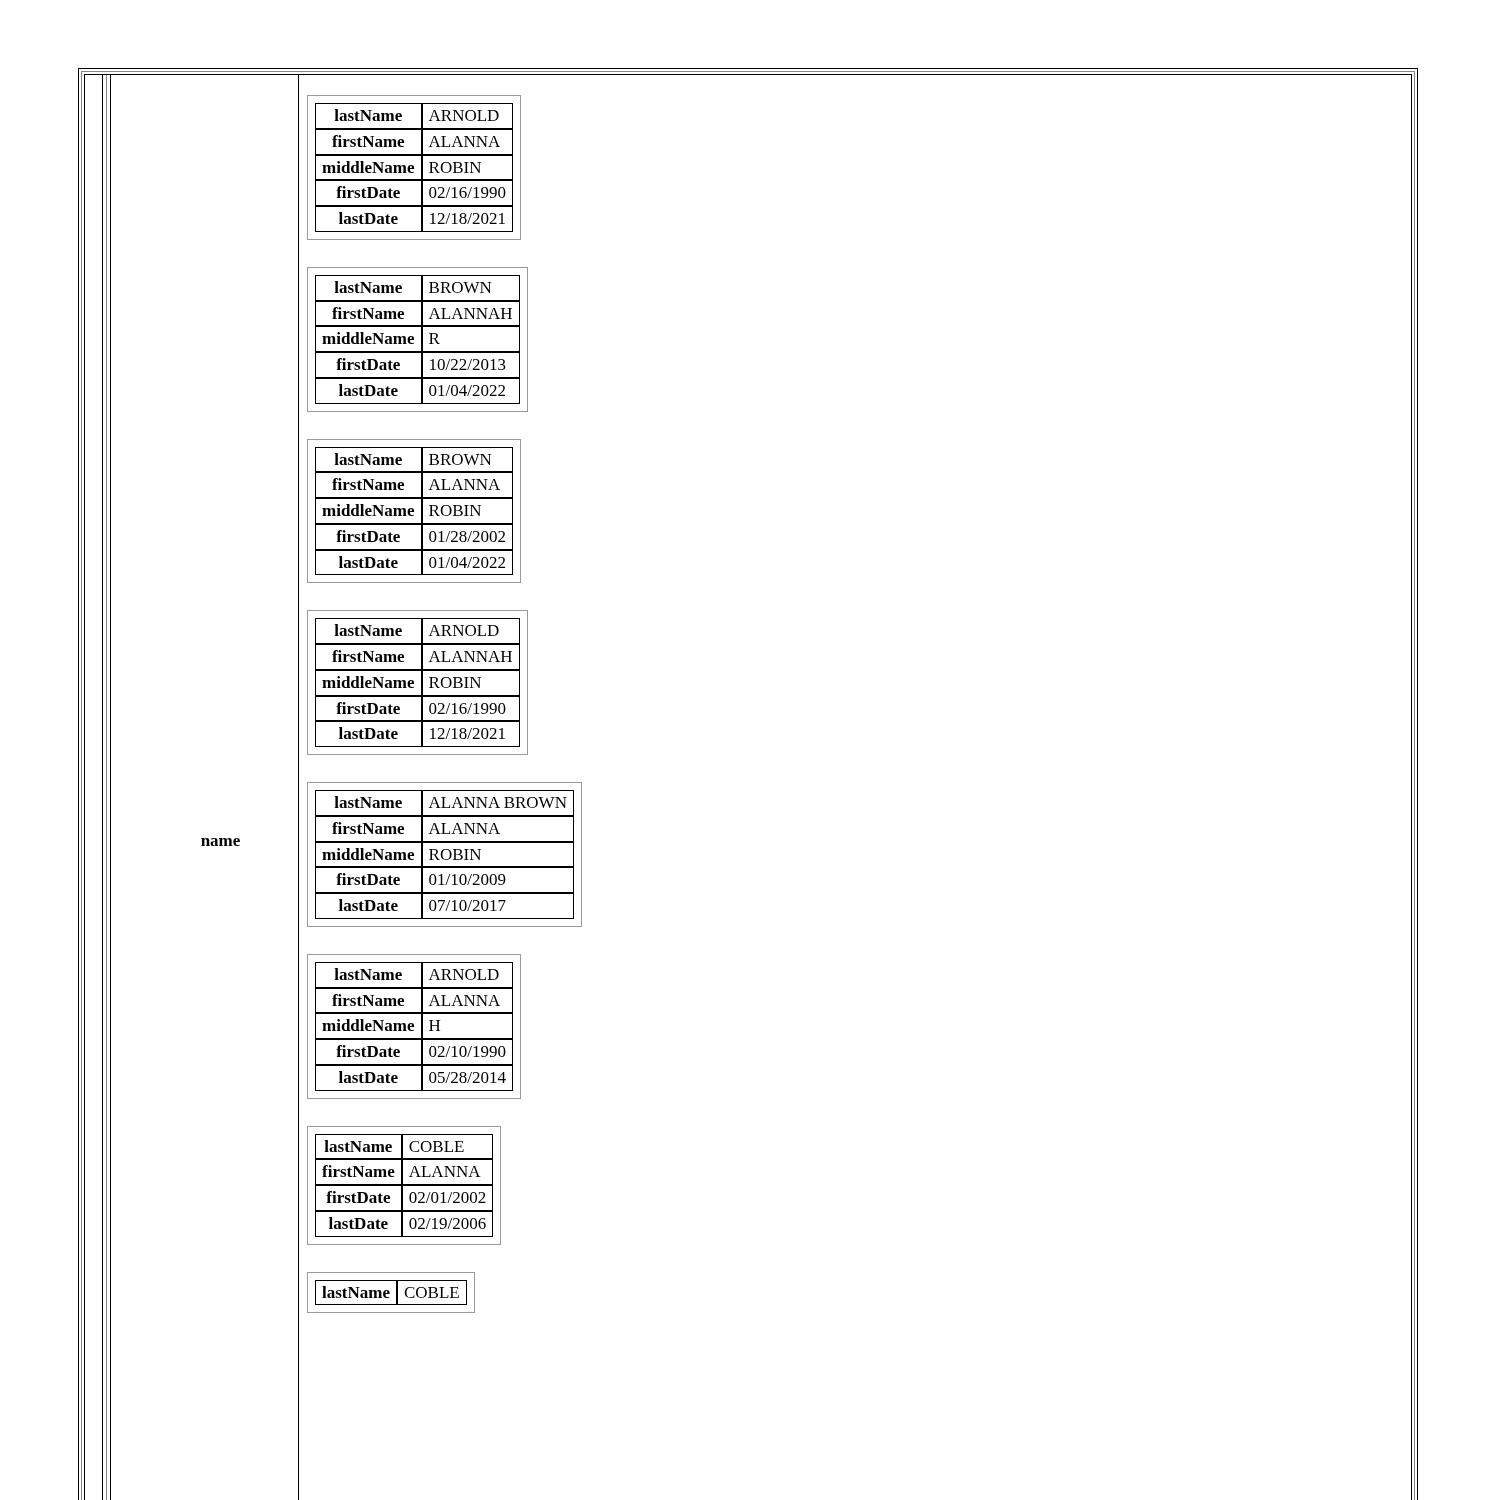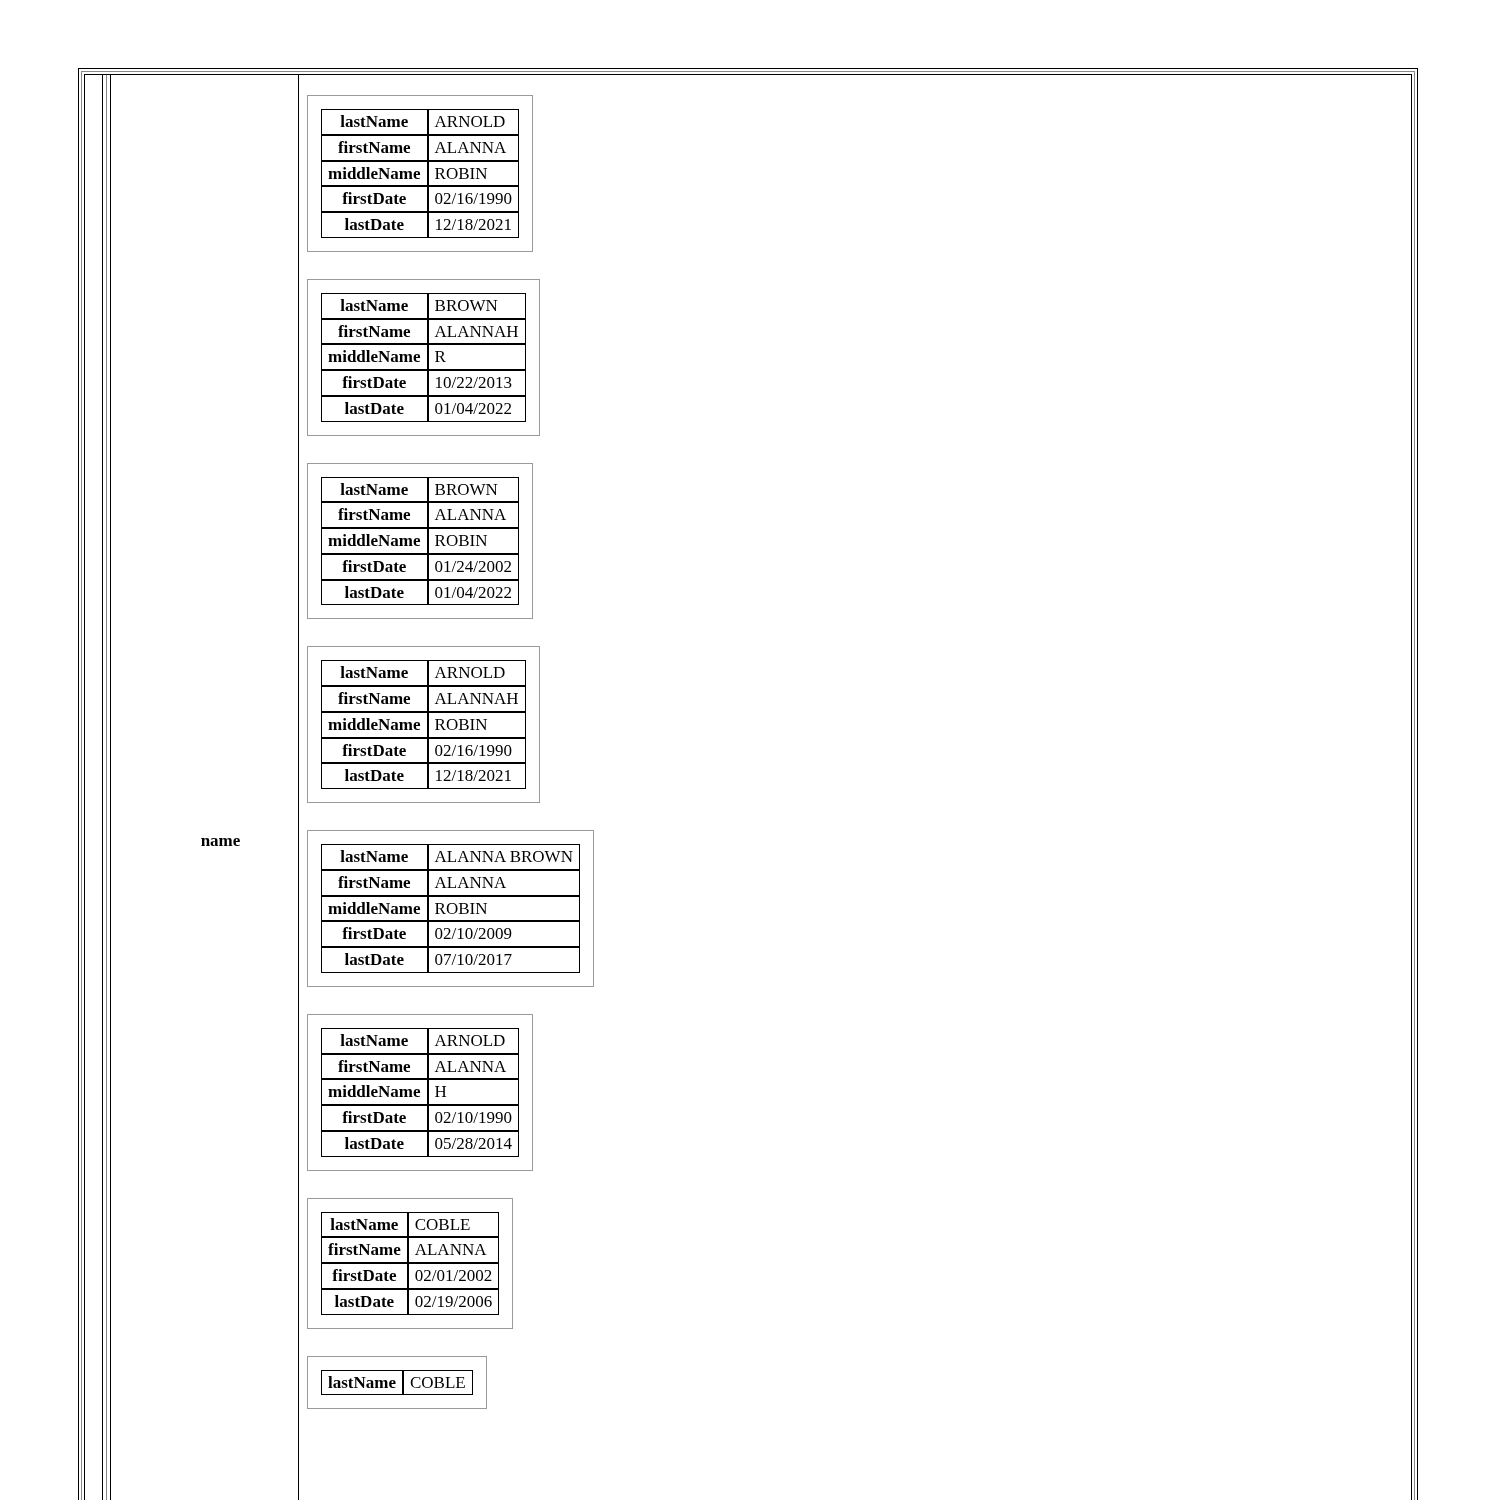--- a/index.html
+++ b/index.html
@@ -83,21 +83,21 @@
     flex: 1 1 auto;
     box-sizing: border-box;
     padding-top: 20px;
     padding-left: 8px;
   }
 
   
   .record {
     border: 1px solid #9a9a9a;
     display: inline-block;
-    padding: 13px;
+    padding: 7px;
     margin-bottom: 23px;
     background: #fff;
   }
   .record table {
     border-collapse: separate;
     border-spacing: 0;
   }
   .record td {
     border: 1px solid #000;
     padding: 1px 6px;
@@ -190,21 +190,21 @@
                   <tr>
                     <td class="k">firstName</td>
                     <td class="v">ALANNA</td>
                   </tr>
                   <tr>
                     <td class="k">middleName</td>
                     <td class="v">ROBIN</td>
                   </tr>
                   <tr>
                     <td class="k">firstDate</td>
-                    <td class="v">01/24/2002</td>
+                    <td class="v">01/28/2002</td>
                   </tr>
                   <tr>
                     <td class="k">lastDate</td>
                     <td class="v">01/04/2022</td>
                   </tr>
                 </tbody>
               </table></div></div>
           <div class="record-wrap"><div class="record"><table>
                 <tbody>
                   <tr>
@@ -238,21 +238,21 @@
                   <tr>
                     <td class="k">firstName</td>
                     <td class="v">ALANNA</td>
                   </tr>
                   <tr>
                     <td class="k">middleName</td>
                     <td class="v">ROBIN</td>
                   </tr>
                   <tr>
                     <td class="k">firstDate</td>
-                    <td class="v">02/10/2009</td>
+                    <td class="v">01/10/2009</td>
                   </tr>
                   <tr>
                     <td class="k">lastDate</td>
                     <td class="v">07/10/2017</td>
                   </tr>
                 </tbody>
               </table></div></div>
           <div class="record-wrap"><div class="record"><table>
                 <tbody>
                   <tr>

